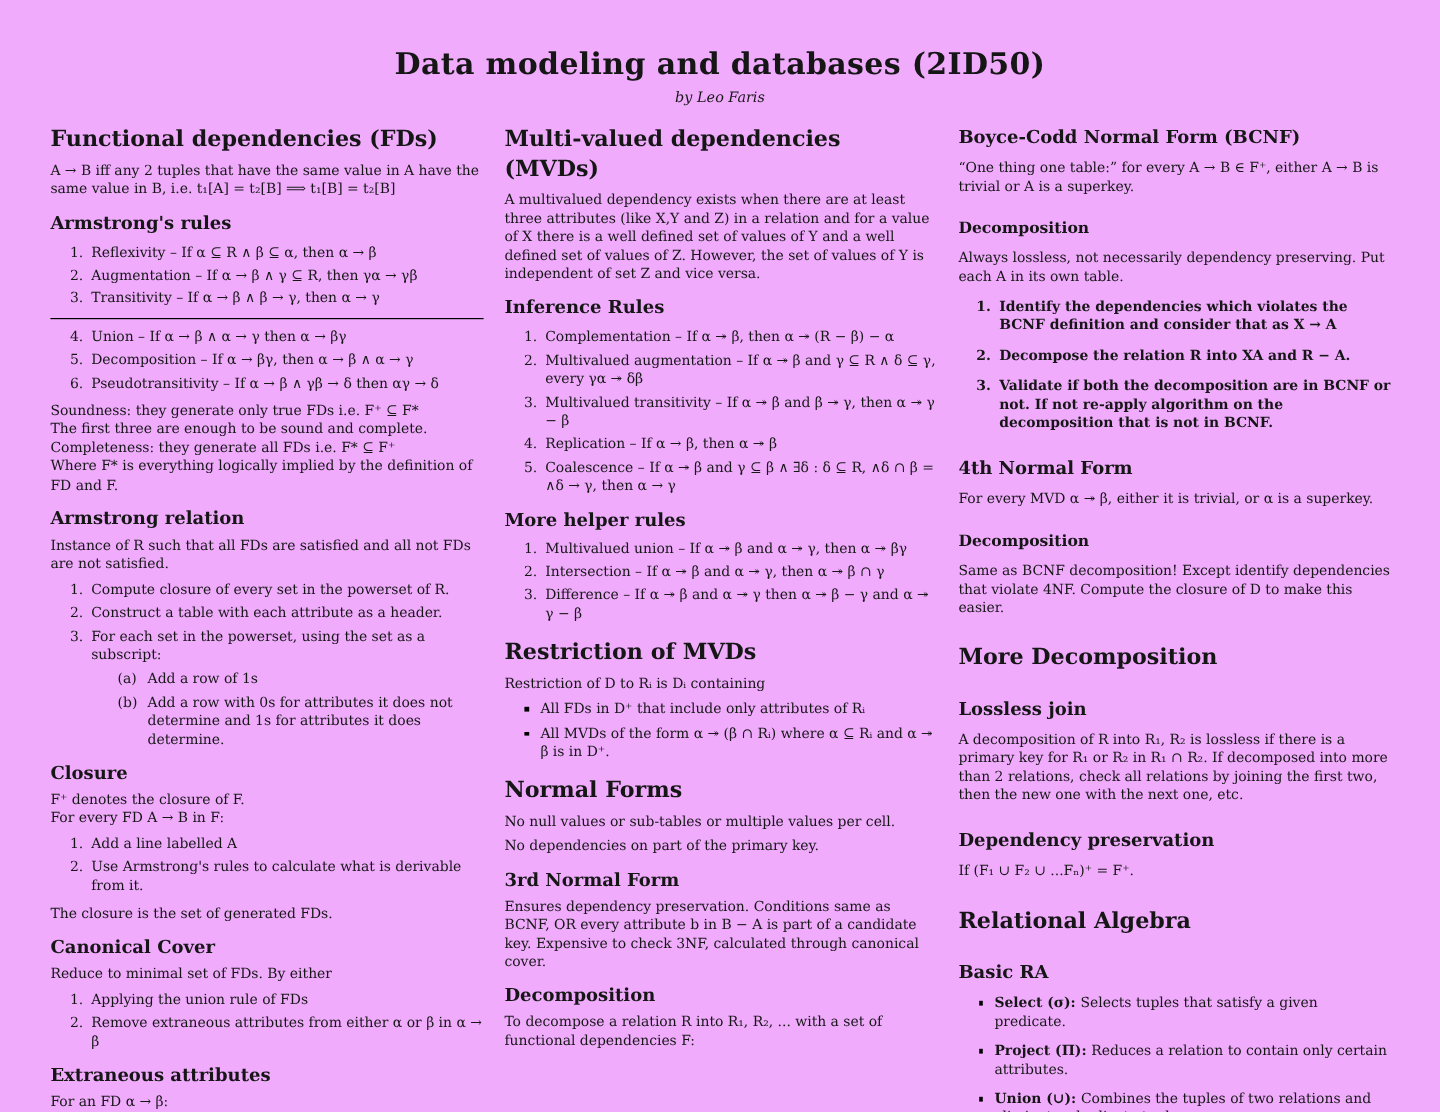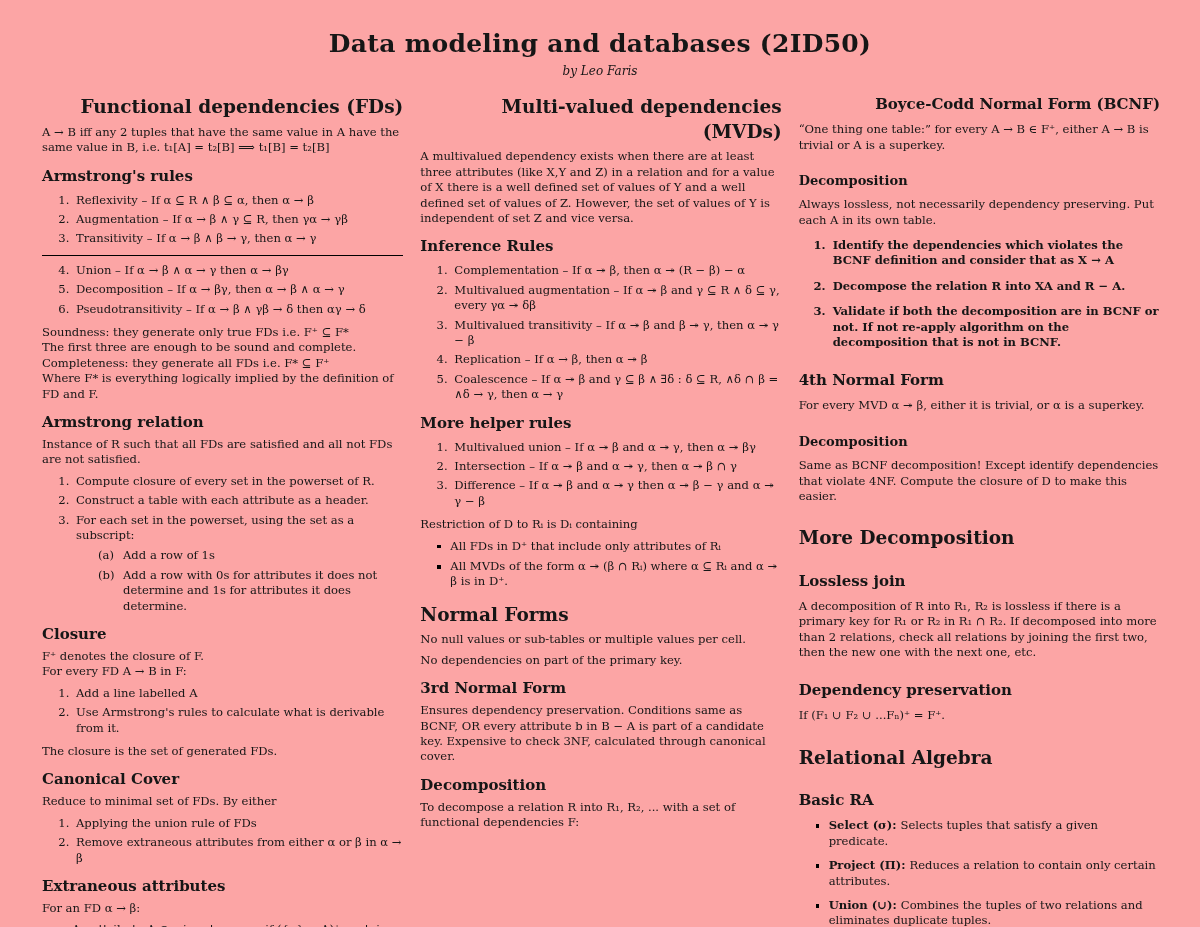--- a/index.html
+++ b/index.html
@@ -1,31 +1,31 @@
 <!DOCTYPE html>
 <html><head>
 <meta charset="utf-8">
 <style>
   * { margin:0; padding:0; box-sizing:border-box; }
   html,body { background:#ffffff; }
   .page {
     position:relative; width:1200px; height:927px; overflow:hidden;
-    background:#fca5a5; color:#161616;
+    background:#f0abfc; color:#161616;
     font-family:"DejaVu Serif","DejaVu Sans",serif;
-    font-size:11.6px; line-height:1.33; padding-top:27px;
+    font-size:11.6px; line-height:1.33; padding-top:37px;
   }
   .doc-title { font-size:25px; font-weight:700; text-align:center; letter-spacing:.3px; }
   .byline { font-size:12px; font-style:italic; text-align:center; margin-top:4px; }
   .columns { display:flex; gap:17px; padding:15px 40px 0 42px; align-items:flex-start; }
   .col { flex:1 1 0; min-width:0; }
 
   .sec    { font-size:18.5px; font-weight:700; margin:13px 0 5px; }
   .sub    { font-size:15px; font-weight:700; margin:11px 0 4px; }
   .subsub { font-size:13px;   font-weight:700; margin:10px 0 4px; }
-  .col > .sec:first-child, .col > .sub:first-child { margin-top:0;text-align:right; }
+  .col > .sec:first-child, .col > .sub:first-child { margin-top:0; }
 
   p { margin:0 0 5px; }
   .lines div { margin:0; }
 
   ol.num { margin:6px 0 8px; padding-left:31px; }
   ol.num li { margin:0 0 4px; padding-left:3px; }
 
   ol.alpha { list-style:none; counter-reset:alpha; margin:5px 0 2px 0; padding-left:22px; }
   ol.alpha li { position:relative; margin:0 0 4px; padding-left:25px; }
   ol.alpha li::before { counter-increment:alpha; content:"(" counter(alpha,lower-alpha) ")"; position:absolute; left:0; }
@@ -133,20 +133,21 @@
         <li>Coalescence – If α ↠ β and γ ⊆ β ∧ ∃δ : δ ⊆ R, ∧δ ∩ β = ∧δ → γ, then α → γ</li>
       </ol>
 
       <div class="sub">More helper rules</div>
       <ol class="num">
         <li>Multivalued union – If α ↠ β and α ↠ γ, then α ↠ βγ</li>
         <li>Intersection – If α ↠ β and α ↠ γ, then α ↠ β ∩ γ</li>
         <li>Difference – If α ↠ β and α ↠ γ then α ↠ β − γ and α ↠ γ − β</li>
       </ol>
 
+      <div class="sec">Restriction of MVDs</div>
       <p>Restriction of D to Rᵢ is Dᵢ containing</p>
       <ul class="bul">
         <li>All FDs in D⁺ that include only attributes of Rᵢ</li>
         <li>All MVDs of the form α ↠ (β ∩ Rᵢ) where α ⊆ Rᵢ and α ↠ β is in D⁺.</li>
       </ul>
 
       <div class="sec">Normal Forms</div>
 
       <p>No null values or sub-tables or multiple values per cell.</p>
 

